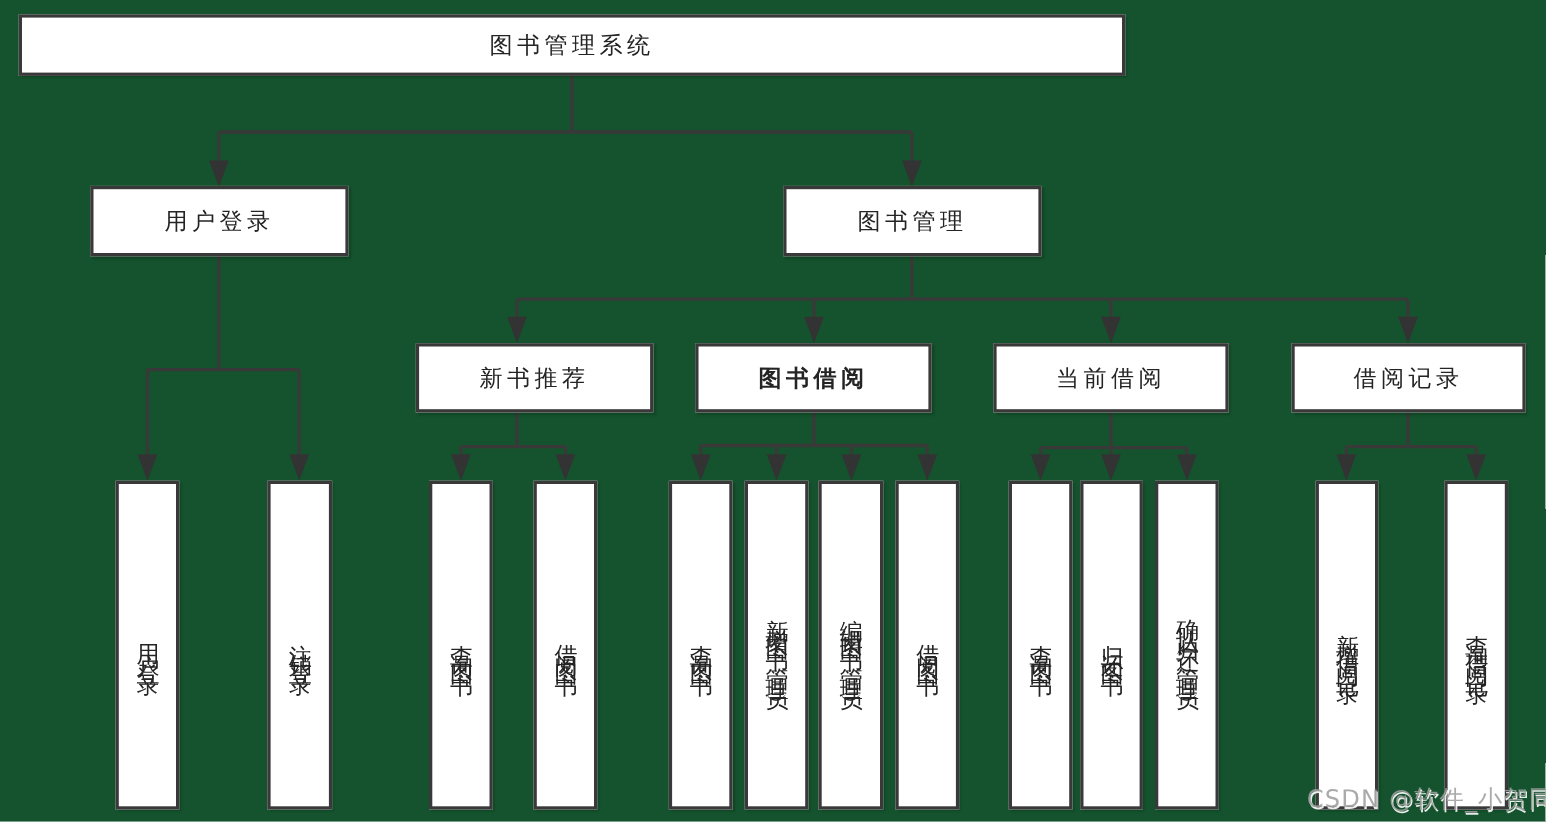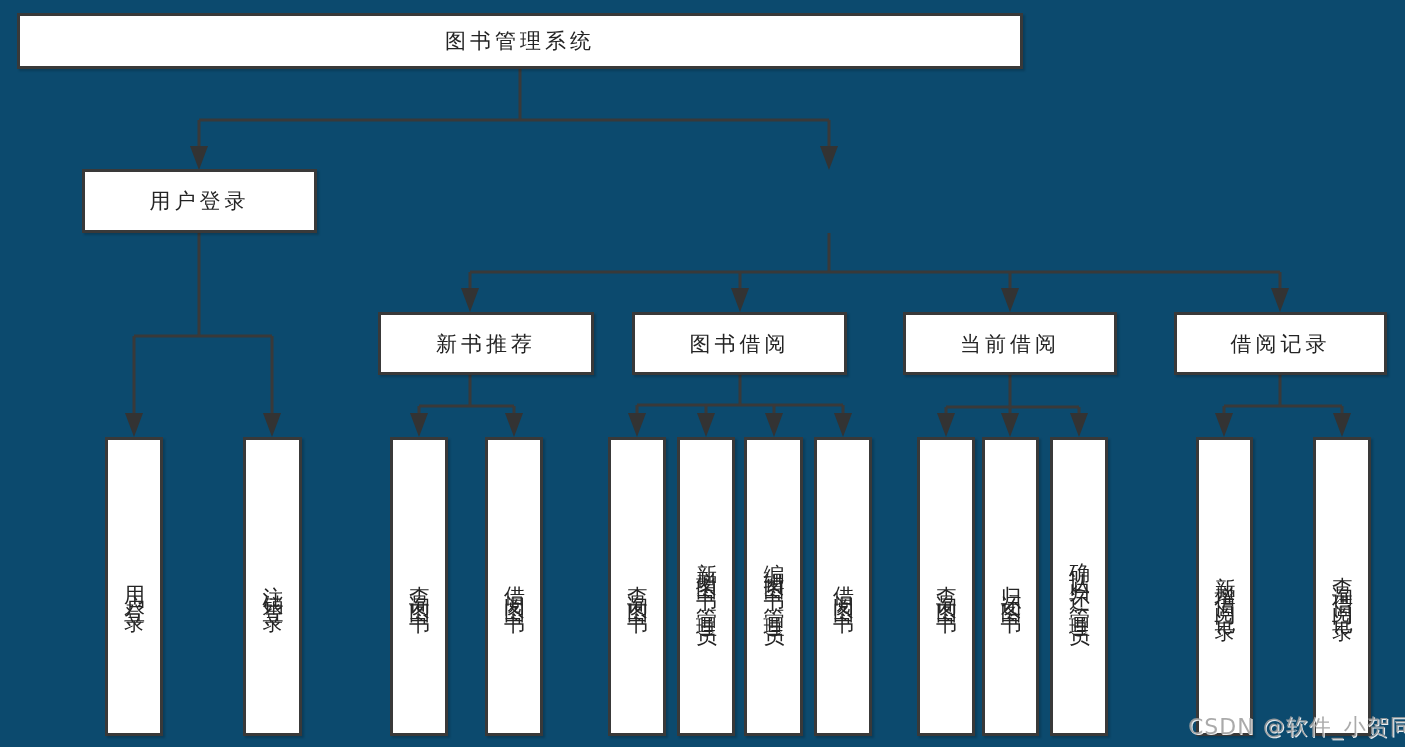--- a/index.html
+++ b/index.html
@@ -1,20 +1,20 @@
 <!DOCTYPE html>
 <html><head>
 <meta charset="utf-8">
 <style>
   html, body { margin: 0; padding: 0; background: #ffffff; }
   #canvas {
     position: relative;
     width: 1405px;
     height: 747px;
-    background: #0c4a6e;
+    background: #14532d;
     font-family: "DejaVu Sans", "Liberation Sans", sans-serif;
     overflow: hidden;
   }
   #wires { position: absolute; left: 0; top: 0; }
   .hbox {
     position: absolute;
     box-sizing: border-box;
     background: #ffffff;
     border: 3px solid #393939;
     box-shadow: 2px 2px 2px rgba(0,0,0,0.18);
@@ -106,25 +106,28 @@
     </g>
   </svg>
 
   <div class="hbox" style="left:17px; top:13px; width:1006px; height:56px;">
     <span>图书管理系统</span>
   </div>
 
   <div class="hbox" style="left:82px; top:169px; width:235px; height:64px;">
     <span>用户登录</span>
   </div>
+  <div class="hbox" style="left:712px; top:169px; width:235px; height:64px;">
+    <span>图书管理</span>
+  </div>
 
   <div class="hbox" style="left:378px; top:312px; width:216px; height:63px;">
     <span>新书推荐</span>
   </div>
-  <div class="hbox" style="left:632px; top:312px; width:215px; height:63px;">
+  <div class="hbox" style="left:632px; top:312px; width:215px; height:63px;font-weight:bold;">
     <span>图书借阅</span>
   </div>
   <div class="hbox" style="left:903px; top:312px; width:214px; height:63px;">
     <span>当前借阅</span>
   </div>
   <div class="hbox" style="left:1174px; top:312px; width:213px; height:63px;">
     <span>借阅记录</span>
   </div>
 
   <div class="vbox" style="left:105px; width:58px;">

